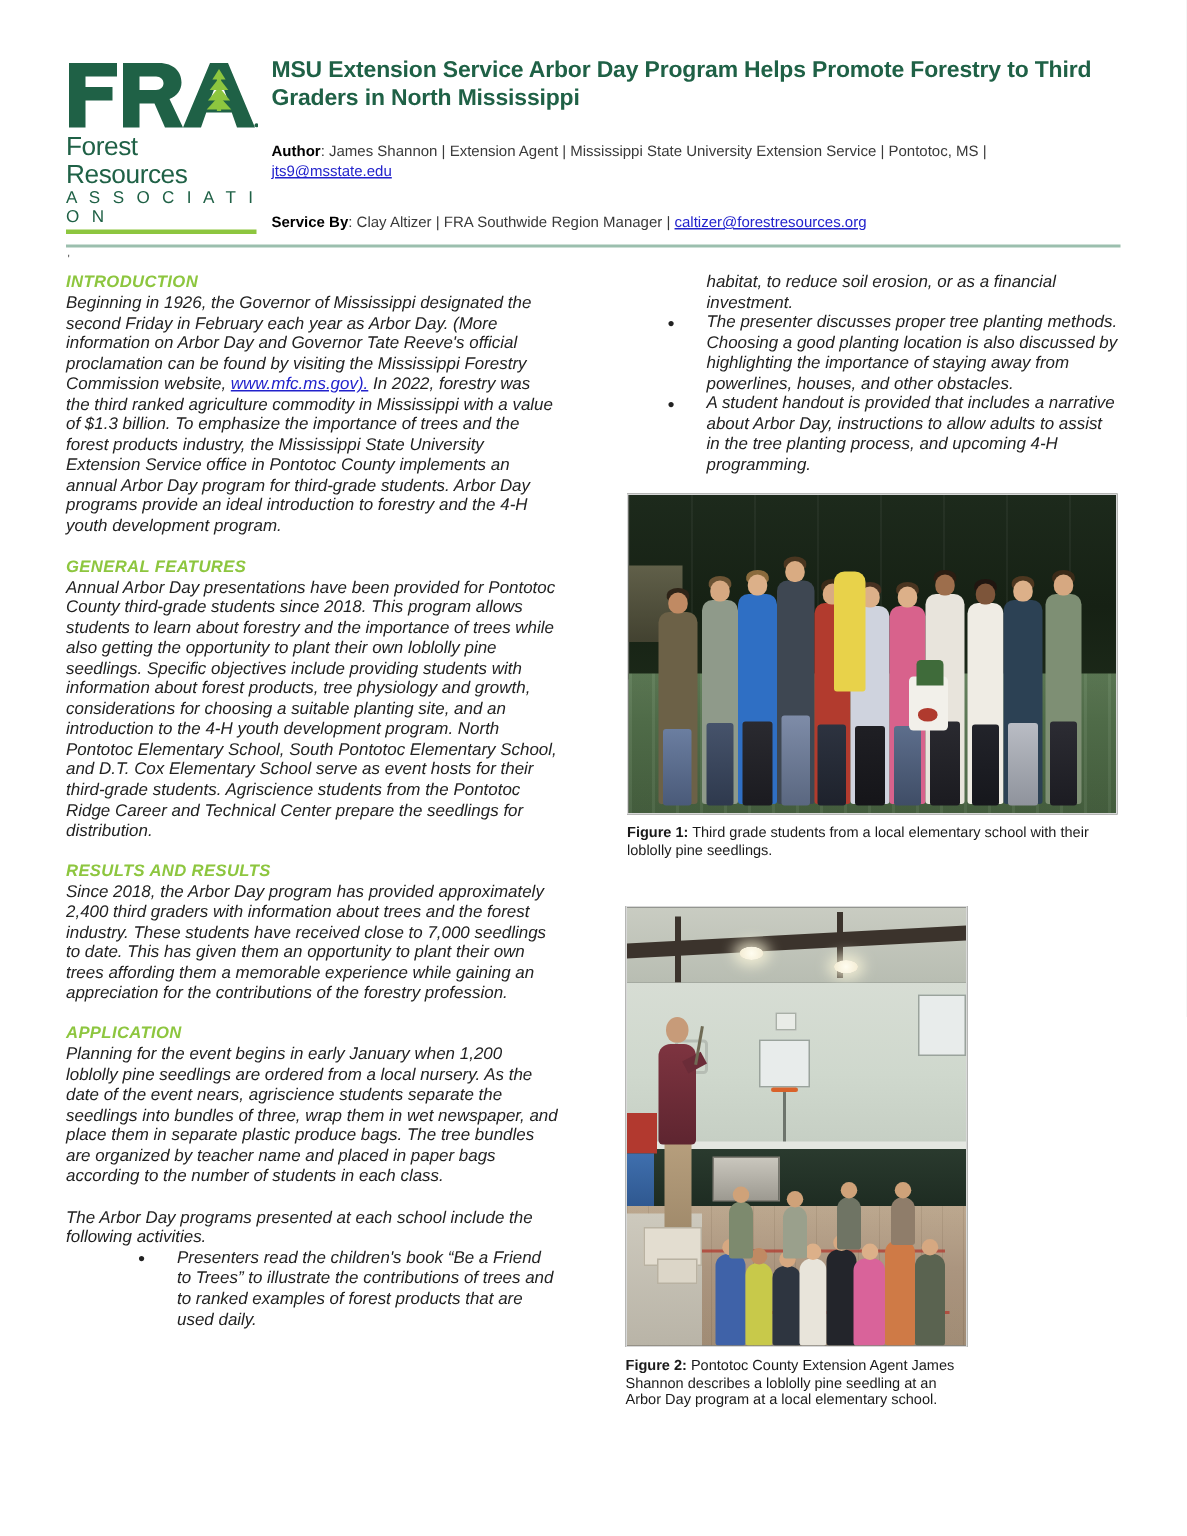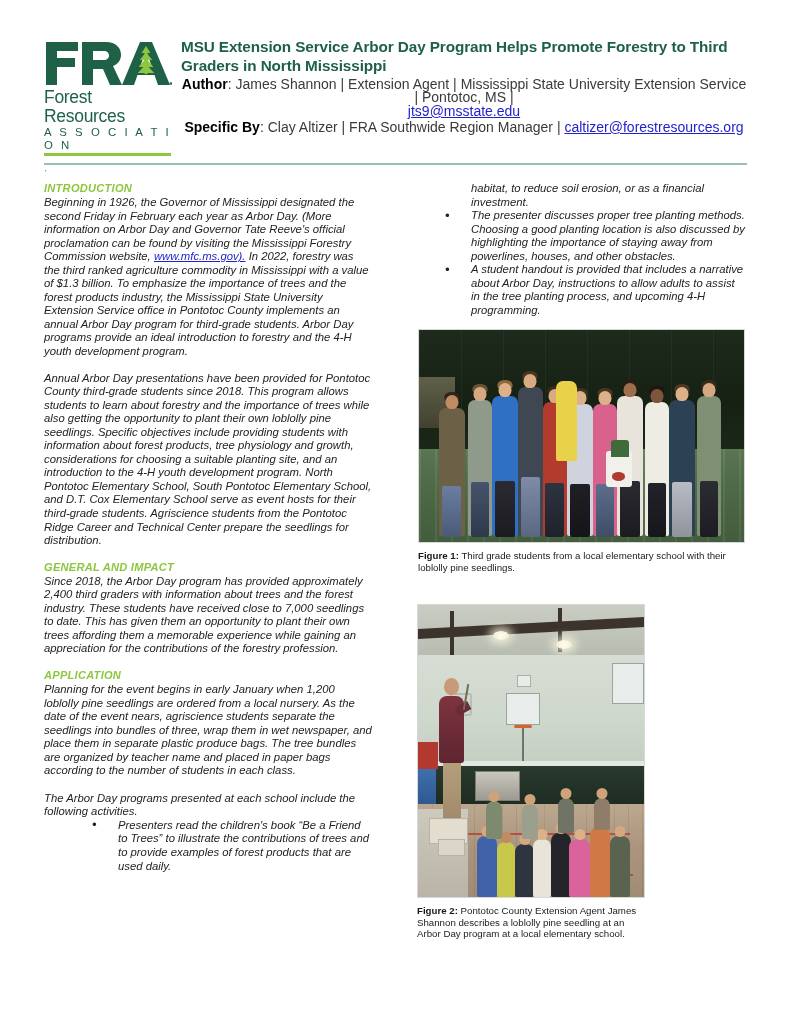--- a/index.html
+++ b/index.html
@@ -68,25 +68,24 @@
   }
   .doc-title {
     font-size: 15.3px;
     font-weight: bold;
     color: #1f6146;
     line-height: 18.6px;
     letter-spacing: -0.1px;
     margin: 0;
   }
   .byline {
-    font-size: 14px;
+    font-size: 10px;
     color: #3a3a3a;
     line-height: 13.2px;
-    margin-top: 3px;
-    text-align: center;
+    margin-top: 20px;
   }
   .byline b { color: #000; }
   .byline a {
     color: #2222cc;
     text-decoration: underline;
   }
 
   
   .release-bar {
     position: absolute;
@@ -352,44 +351,45 @@
       <div class="logo-rule"></div>
     </div>
 
     <div class="head-text">
       <h1 class="doc-title">MSU Extension Service Arbor Day Program Helps Promote Forestry to Third Graders in North Mississippi</h1>
       <div class="byline">
         <b>Author</b><span>: James Shannon | Extension Agent | Mississippi State University Extension Service | Pontotoc, MS | </span><br>
         <a href="#">jts9@msstate.edu</a>
       </div>
       <div class="byline">
-        <b>Specific By</b><span>: Clay Altizer | FRA Southwide Region Manager | </span><a href="#">caltizer@forestresources.org</a>
+        <b>Service By</b><span>: Clay Altizer | FRA Southwide Region Manager | </span><a href="#">caltizer@forestresources.org</a>
       </div>
     </div>
   </div>
 
   <div class="header-rule"></div>
   <div class="stray-mark">'</div>
 
   <div class="col col-left">
 
     <h2 class="section">INTRODUCTION</h2>
     <p class="body"><span>Beginning in 1926, the Governor of Mississippi designated the second Friday in February each year as Arbor Day. (More information on Arbor Day and Governor Tate Reeve's official proclamation can be found by visiting the Mississippi Forestry Commission website, </span><a href="#">www.mfc.ms.gov).</a><span>  In 2022, forestry was the third ranked agriculture commodity in Mississippi with a value of $1.3 billion. To emphasize the importance of trees and the forest products industry, the Mississippi State University Extension Service office in Pontotoc County implements an annual Arbor Day program for third-grade students. Arbor Day programs provide an ideal introduction to forestry and the 4-H youth development program.</span></p>
 
+    <h2 class="section">GENERAL FEATURES</h2>
     <p class="body">Annual Arbor Day presentations have been provided for Pontotoc County third-grade students since 2018. This program allows students to learn about forestry and the importance of trees while also getting the opportunity to plant their own loblolly pine seedlings. Specific objectives include providing students with information about forest products, tree physiology and growth, considerations for choosing a suitable planting site, and an introduction to the 4-H youth development program.  North Pontotoc Elementary School, South Pontotoc Elementary School, and D.T. Cox Elementary School serve as event hosts for their third-grade students. Agriscience students from the Pontotoc Ridge Career and Technical Center prepare the seedlings for distribution.</p>
 
-    <h2 class="section">GENERAL AND IMPACT</h2>
+    <h2 class="section">RESULTS AND RESULTS</h2>
     <p class="body">Since 2018, the Arbor Day program has provided approximately 2,400 third graders with information about trees and the forest industry. These students have received close to 7,000 seedlings to date. This has given them an opportunity to plant their own trees affording them a memorable experience while gaining an appreciation for the contributions of the forestry profession.</p>
 
     <h2 class="section">APPLICATION</h2>
     <p class="body">Planning for the event begins in early January when 1,200 loblolly pine seedlings are ordered from a local nursery. As the date of the event nears, agriscience students separate the seedlings into bundles of three, wrap them in wet newspaper, and place them in separate plastic produce bags. The tree bundles are organized by teacher name and placed in paper bags according to the number of students in each class.</p>
 
     <p class="body tight" style="margin-top:14px;">The Arbor Day programs presented at each school include the following activities.</p>
     <ul class="bullets">
-      <li>Presenters read the children's book “Be a Friend to Trees” to illustrate the contributions of trees and to provide examples of forest products that are used daily.</li>
+      <li>Presenters read the children's book “Be a Friend to Trees” to illustrate the contributions of trees and to ranked examples of forest products that are used daily.</li>
     </ul>
   </div>
 
   <div class="col col-right">
     <ul class="bullets">
       <li class="cont">habitat, to reduce soil erosion, or as a financial investment.</li>
       <li>The presenter discusses proper tree planting methods. Choosing a good planting location is also discussed by highlighting the importance of staying away from powerlines, houses, and other obstacles.</li>
       <li>A student handout is provided that includes a narrative about Arbor Day, instructions to allow adults to assist in the tree planting process, and upcoming 4-H programming.</li>
     </ul>
   </div>

